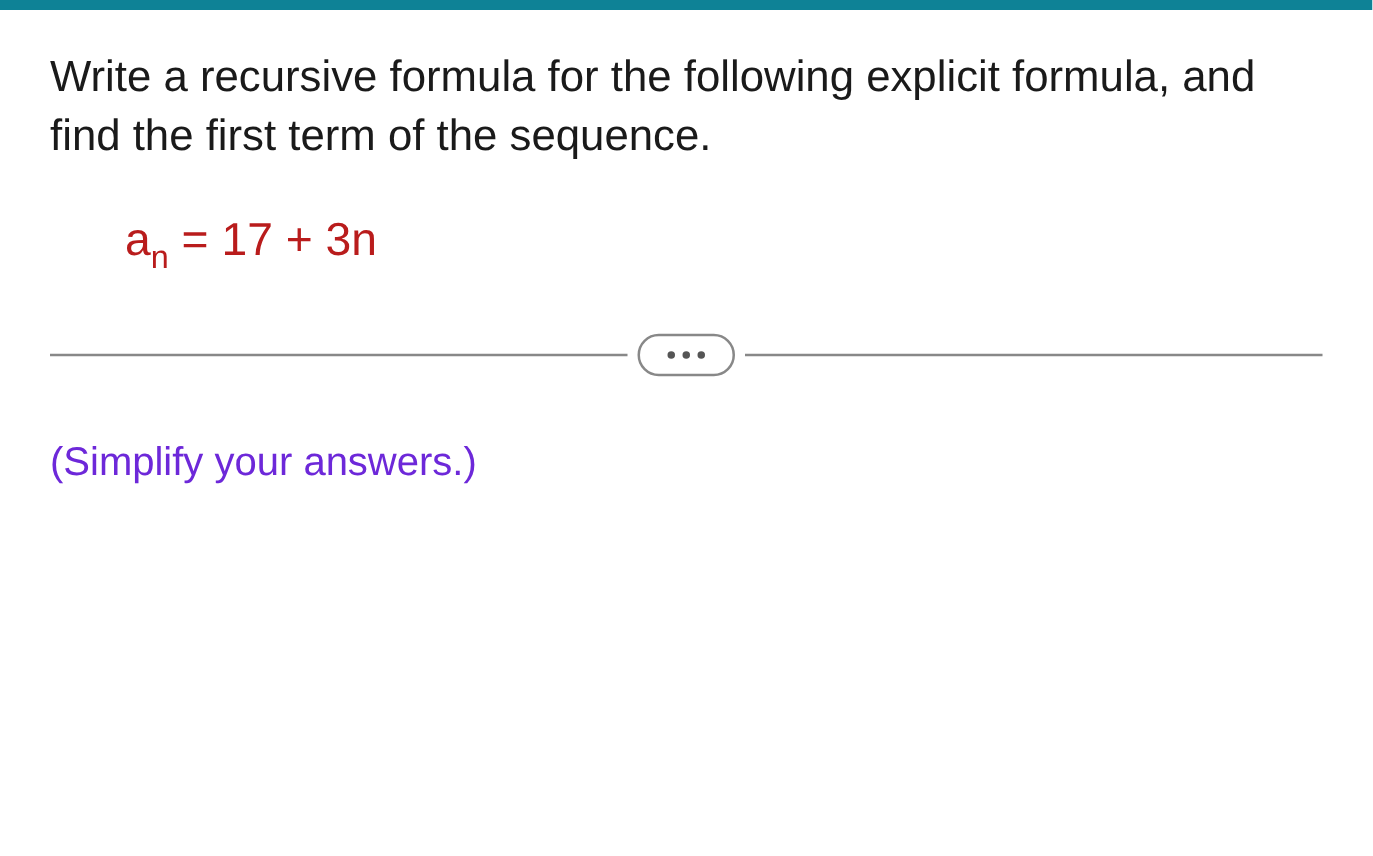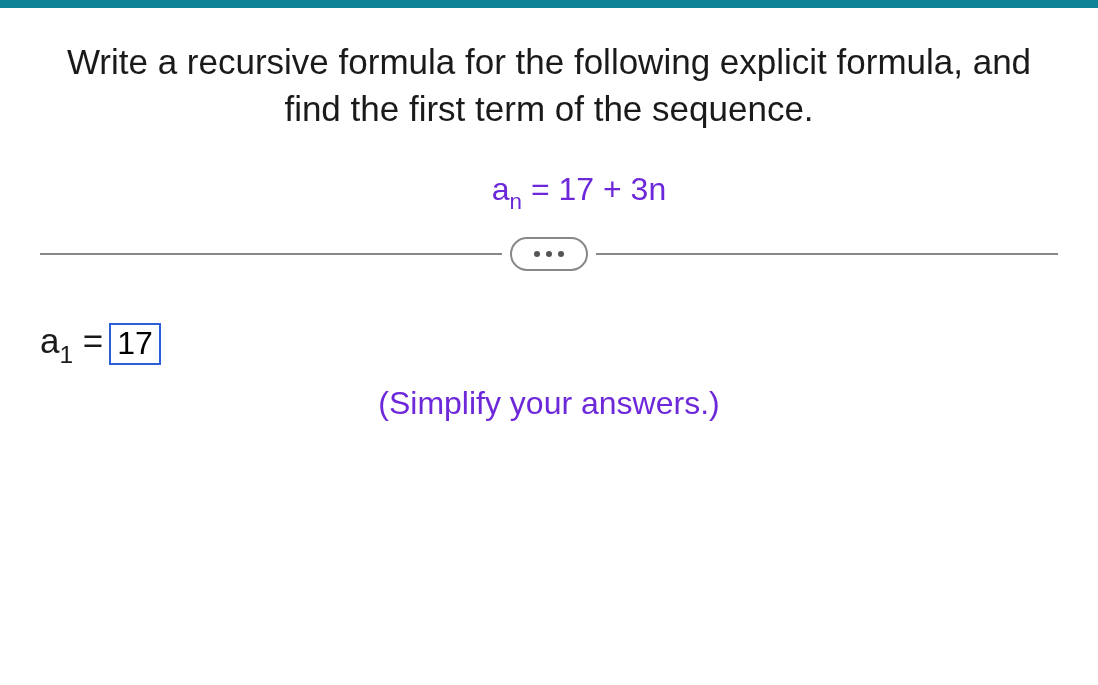--- a/index.html
+++ b/index.html
@@ -11,33 +11,32 @@
     height: 685px;
     overflow: hidden;
   }
   .top-bar {
     height: 8px;
     background: #0e8296;
     width: 100%;
   }
   .content {
     padding: 30px 40px 20px 40px;
-    text-align: center;
   }
   .question {
     font-size: 35px;
     color: #1a1a1a;
     line-height: 1.35;
     margin-bottom: 38px;
   }
   .formula-block {
-    font-size: 32px;
-    color: #6d28d9;
+    font-size: 37px;
+    color: #b91c1c;
     margin-left: 60px;
-    margin-bottom: 24px;
+    margin-bottom: 48px;
   }
   .math-sub {
     font-size: 0.7em;
     vertical-align: sub;
     position: relative;
     top: 0.1em;
   }
   .divider-row {
     display: flex;
     align-items: center;
@@ -122,25 +121,19 @@
     <div class="divider-pill">
       <span class="dot"></span>
       <span class="dot"></span>
       <span class="dot"></span>
     </div>
     <div class="divider-line"></div>
   </div>
 
   <div class="answer-block">
 
-    <div class="answer-row">
-      <span class="answer-label">
-        <span>a</span><span class="math-sub">1</span><span> = </span>
-      </span>
-      <span class="answer-input">17</span>
-    </div>
 
 
     <div class="hint-text">(Simplify your answers.)</div>
 
   </div>
 
 </div>
 
 </body></html>

